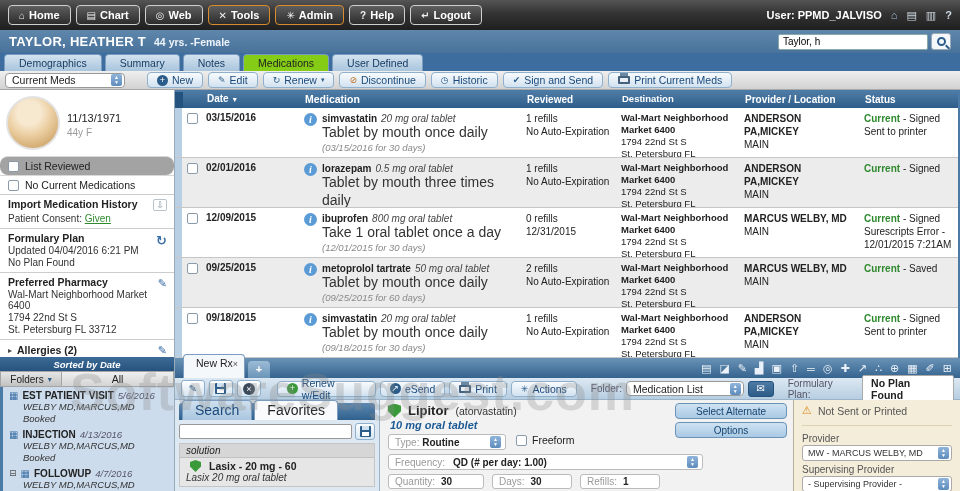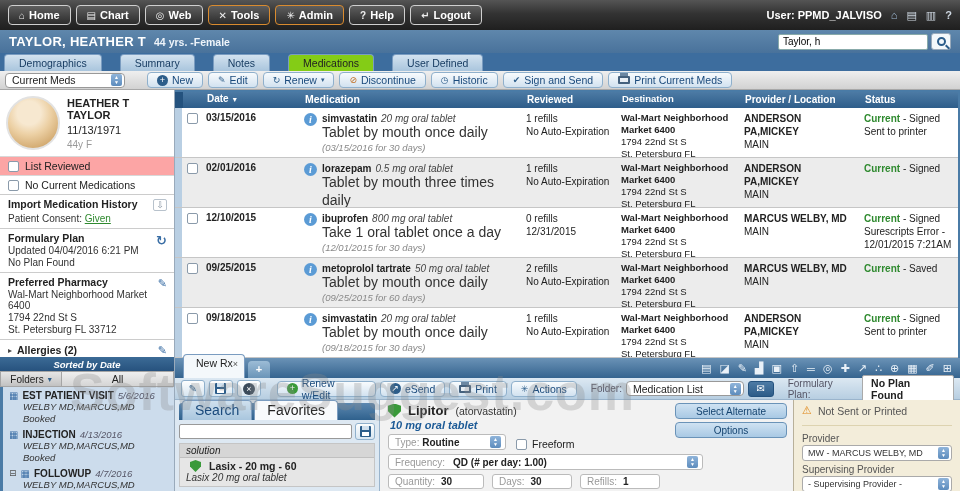--- a/index.html
+++ b/index.html
@@ -27,21 +27,21 @@
   #psearch { margin-left:auto; display:flex; align-items:center; gap:3px; }
   #psearch input { width:150px; height:16px; border:1px solid #8aa; border-radius:2px; font-size:10px; padding:0 4px;
     font-family:inherit; }
   .magbtn { width:20px; height:17px; background:#f4f8fb; border:1px solid #9ab; border-radius:3px;
     display:flex; align-items:center; justify-content:center; cursor:pointer; }
   .mag { position:relative; width:9px; height:9px; border:2px solid #2c5d8a; border-radius:50%; }
   .mag::after { content:""; position:absolute; left:6px; top:7px; width:5px; height:2px; background:#2c5d8a; transform:rotate(45deg); }
 
   
   #tabs { position:absolute; left:0; top:53px; width:960px; height:18px; background:#3d6d9e;
-    display:flex; align-items:flex-end; padding:0 4px; gap:18px; }
+    display:flex; align-items:flex-end; padding:0 4px; gap:3px; }
   .tab { padding:2px 14px 2px; background:linear-gradient(#d3e2ef,#a9c5dd); border:1px solid #7a9cc0; border-bottom:none;
     border-radius:4px 4px 0 0; color:#14395f; font-size:10.5px; cursor:pointer; }
   .tab.active { background:#84cc16; color:#222; }
 
   
   #medsbar { position:absolute; left:0; top:71px; width:960px; height:19px;
     background:linear-gradient(#efefef,#d2d2d2); border-bottom:1px solid #a8a8a8;
     display:flex; align-items:center; padding:0 5px; gap:5px; }
   .sel { background:#fff; border:1px solid #999; border-radius:4px; height:15px; display:flex; align-items:center;
     gap:6px; padding:0 2px 0 6px; font-size:10.5px; cursor:pointer; }
@@ -60,21 +60,21 @@
 
   
   #sidebar { position:absolute; left:0; top:90px; width:175px; height:267px; background:#fff; border-right:1px solid #9ab; }
   #pcard { display:flex; gap:7px; padding:6px; align-items:center; }
   #photo { width:54px; height:54px; border-radius:50%; border:2px solid #e2e2e2; flex:none;
     background:radial-gradient(circle at 42% 30%, #f7e8d0 0 26%, #ecd0a4 48%, #d3ab72 78%, #ba8f55); }
   #pcard .nm { font-weight:bold; font-size:11px; }
   #pcard .dob { font-size:11px; margin-top:3px; }
   #pcard .ag { font-size:10px; color:#999; margin-top:3px; }
   .chkrow { display:flex; align-items:center; gap:6px; padding:3px 8px; border-top:1px solid #d8d8d8; font-size:10.5px; }
-  .chkrow.g { background:#fca5a5; }
+  .chkrow.g { background:#a3a3a3;border-radius:8px; }
   .cb { width:11px; height:11px; border:1px solid #8a9aaa; border-radius:2px; background:#fff; flex:none; cursor:pointer; }
   .section { position:relative; padding:3px 8px 4px; border-top:1px solid #ccc; }
   .sec-t { font-weight:bold; font-size:10.5px; }
   .sec-l { font-size:10px; color:#333; margin-top:1px; }
   .sec-ic { position:absolute; right:7px; top:4px; color:#3a6ea5; font-size:11px; cursor:pointer; }
   .sec-ic.gray { color:#8a97a5; border:1px solid #b8c2cc; border-radius:2px; padding:0 2px; font-size:9px; }
   .greenlink { color:#2f8a2f; text-decoration:underline; cursor:pointer; }
   .crow { position:relative; padding:4px 8px; border-top:1px solid #ccc; font-weight:bold; font-size:10.5px;
     display:flex; align-items:center; gap:5px; cursor:pointer; }
   .caret { font-size:8px; color:#444; }
@@ -172,21 +172,21 @@
   
   #drugcol { flex:1; background:#f2f2f2; padding:3px 8px; position:relative; }
   #drughead { display:flex; align-items:center; gap:7px; }
   #drugbrand { font-weight:bold; font-size:13px; }
   #druggen { font-size:10.5px; color:#333; }
   #drugdose { font-weight:bold; font-style:italic; color:#1c5a96; font-size:11px; margin:1px 0 3px 2px; }
   .fieldbox { background:#fff; border:1px solid #bbb; border-radius:3px; display:inline-flex; align-items:center;
     gap:6px; padding:1px 4px 1px 6px; font-size:10px; }
   .fieldbox .fl { color:#999; }
   .fieldbox .fv { font-weight:bold; color:#222; }
-  .frow { display:flex; align-items:flex-end; gap:10px; margin-bottom:4px; }
+  .frow { display:flex; align-items:flex-start; gap:10px; margin-bottom:4px; }
   #freqbox { width:315px; justify-content:space-between; }
   #freqbox .left { display:flex; gap:8px; }
   .chklbl { display:flex; align-items:center; gap:5px; font-size:10.5px; }
   #drugbtns { position:absolute; right:6px; top:3px; display:flex; flex-direction:column; gap:3px; }
   .bluebtn { width:112px; height:16px; background:linear-gradient(#cfe2f2,#a9c9e4); border:1px solid #6a93b8;
     border-radius:4px; color:#14436f; font-size:10px; display:flex; align-items:center; justify-content:center; cursor:pointer; }
 
   
   #provcol { width:167px; background:#f3edda; border-left:1px solid #b8b09a; padding:4px 8px; }
   #warnrow { display:flex; align-items:center; gap:6px; font-size:10.5px; color:#555; padding-bottom:8px;
@@ -294,21 +294,20 @@
   <div class="tbtn">
       <span class="printer"></span>
       <span>Print Current Meds</span>
     </div>
 </div>
 
 <div id="sidebar">
   <div id="pcard">
     <div id="photo"></div>
     <div>
-      <div class="nm">HEATHER T TAYLOR</div>
       <div class="dob">11/13/1971</div>
       <div class="ag">44y F</div>
     </div>
   </div>
   <div class="chkrow g">
     <span class="cb"></span>
     <span>List Reviewed</span>
   </div>
   <div class="chkrow">
     <span class="cb"></span>
@@ -457,21 +456,21 @@
           <div><span class="stgreen">Current</span> <span>- Signed</span></div>
           <div></div>
         </div>
     </div>
 
     <div class="trow">
       <div class="c-gut"></div>
       <div class="c-chk">
           <span class="cb"></span>
         </div>
-      <div class="c-date">12/10/2015</div>
+      <div class="c-date">12/09/2015</div>
       <div class="c-med">
           <span class="info">i</span>
         <div><span class="medname">ibuprofen</span><span class="meddose">800 mg oral tablet</span>
           <div class="sig">Take 1 oral tablet once a day</div>
           <div class="note">(12/01/2015 for 30 days)</div></div>
         </div>
       <div class="c-ref">
           <div>0 refills</div>
           <div>12/31/2015</div>
         </div>

